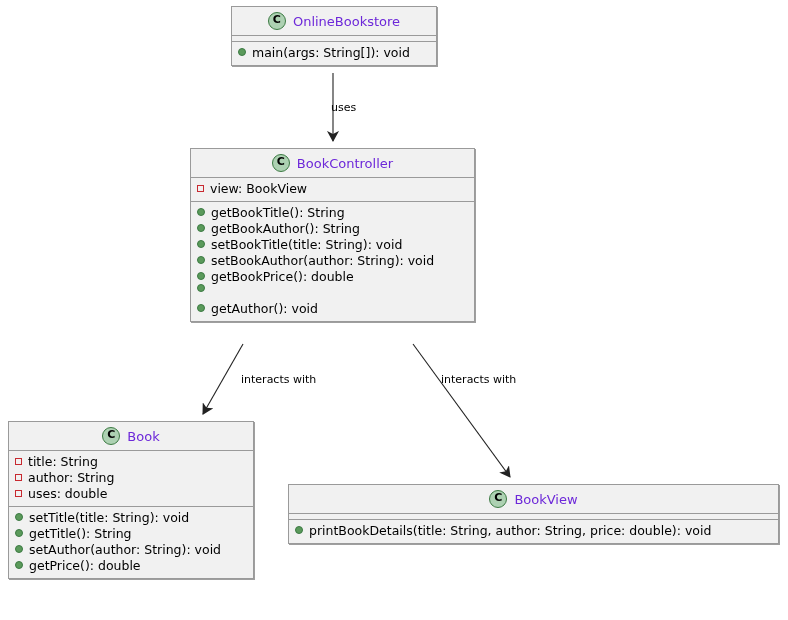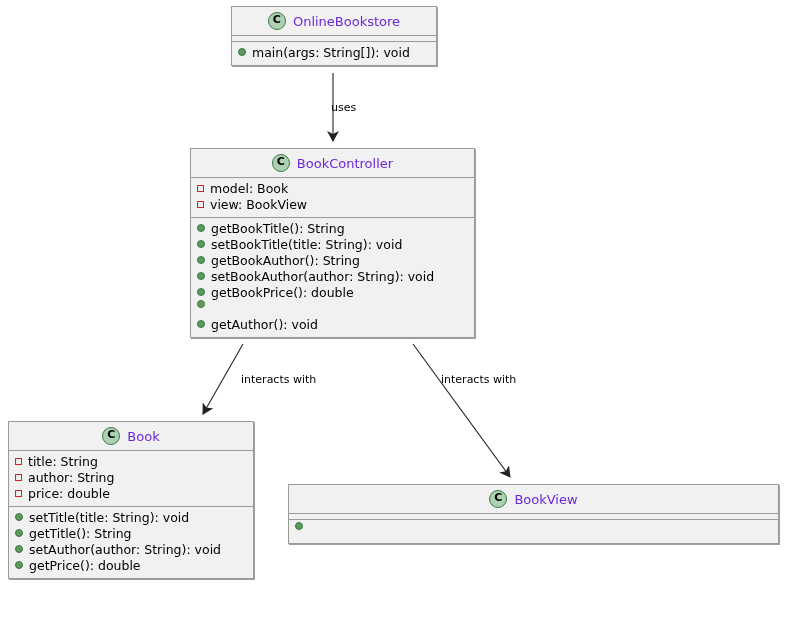--- a/index.html
+++ b/index.html
@@ -141,42 +141,38 @@
   </div>
 
   <div class="uml-class" style="left:190px; top:148px; width:285px;">
     <div class="class-header">
       <span class="c-badge">C</span>
       <span class="class-name">BookController</span>
     </div>
     <div class="compartment">
       <div class="member">
         <span class="mark private"></span>
-        <span>model: Book</span>
-      </div>
-      <div class="member">
-        <span class="mark private"></span>
         <span>view: BookView</span>
       </div>
     </div>
     <div class="compartment">
       <div class="member">
         <span class="mark public"></span>
         <span>getBookTitle(): String</span>
       </div>
       <div class="member">
         <span class="mark public"></span>
+        <span>getBookAuthor(): String</span>
+      </div>
+      <div class="member">
+        <span class="mark public"></span>
         <span>setBookTitle(title: String): void</span>
       </div>
       <div class="member">
         <span class="mark public"></span>
-        <span>getBookAuthor(): String</span>
-      </div>
-      <div class="member">
-        <span class="mark public"></span>
         <span>setBookAuthor(author: String): void</span>
       </div>
       <div class="member">
         <span class="mark public"></span>
         <span>getBookPrice(): double</span>
       </div>
       <div class="member">
         <span class="mark public"></span>
       </div>
       <div class="member">
@@ -195,21 +191,21 @@
       <div class="member">
         <span class="mark private"></span>
         <span>title: String</span>
       </div>
       <div class="member">
         <span class="mark private"></span>
         <span>author: String</span>
       </div>
       <div class="member">
         <span class="mark private"></span>
-        <span>price: double</span>
+        <span>uses: double</span>
       </div>
     </div>
     <div class="compartment">
       <div class="member">
         <span class="mark public"></span>
         <span>setTitle(title: String): void</span>
       </div>
       <div class="member">
         <span class="mark public"></span>
         <span>getTitle(): String</span>
@@ -227,17 +223,18 @@
 
   <div class="uml-class" style="left:288px; top:484px; width:491px;">
     <div class="class-header">
       <span class="c-badge">C</span>
       <span class="class-name">BookView</span>
     </div>
     <div class="compartment empty"></div>
     <div class="compartment">
       <div class="member">
         <span class="mark public"></span>
+        <span>printBookDetails(title: String, author: String, price: double): void</span>
       </div>
     </div>
   </div>
 
 </div>
 
 </body></html>

